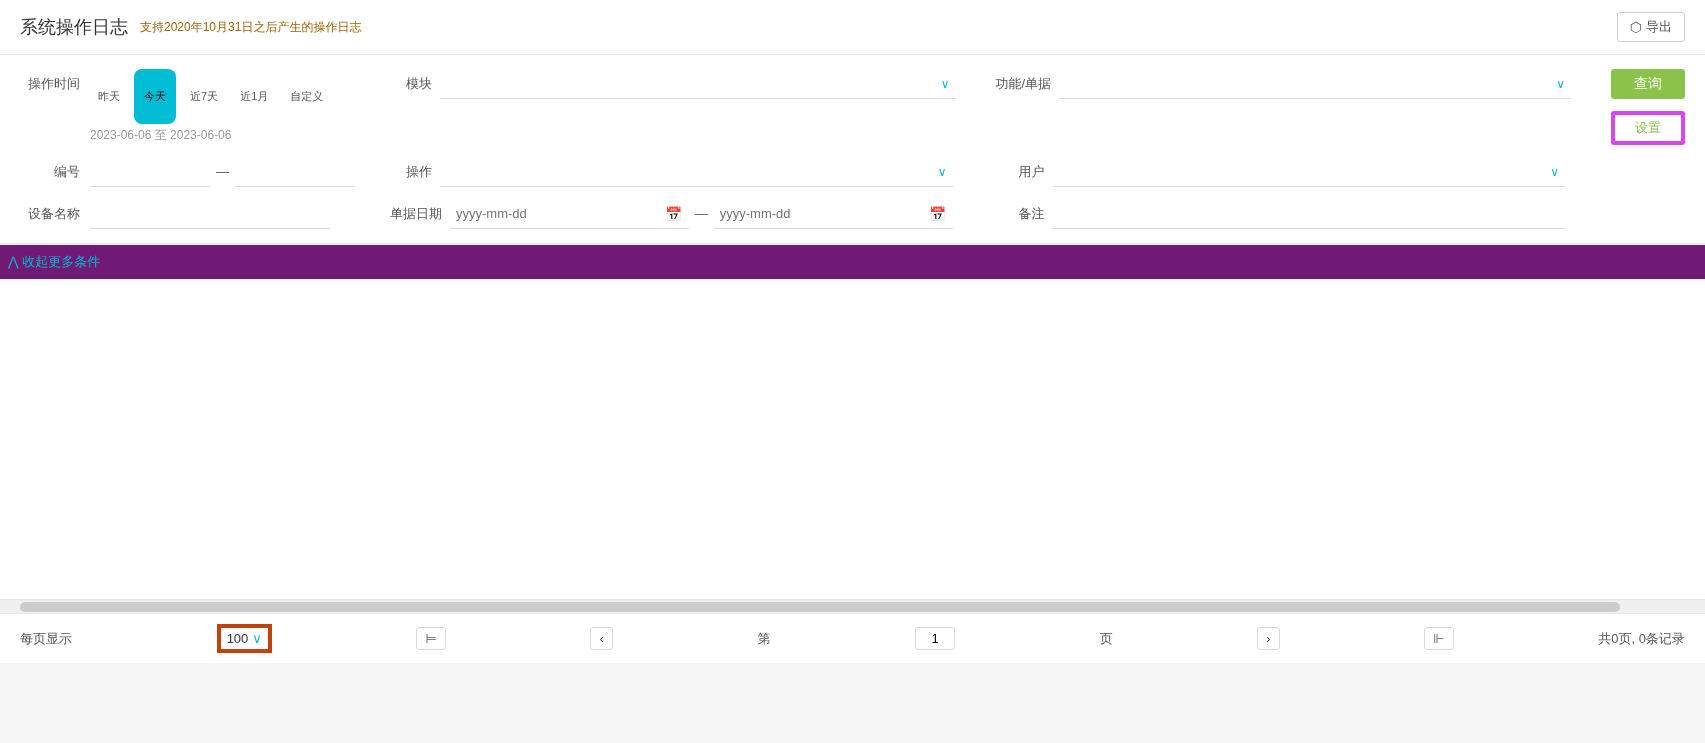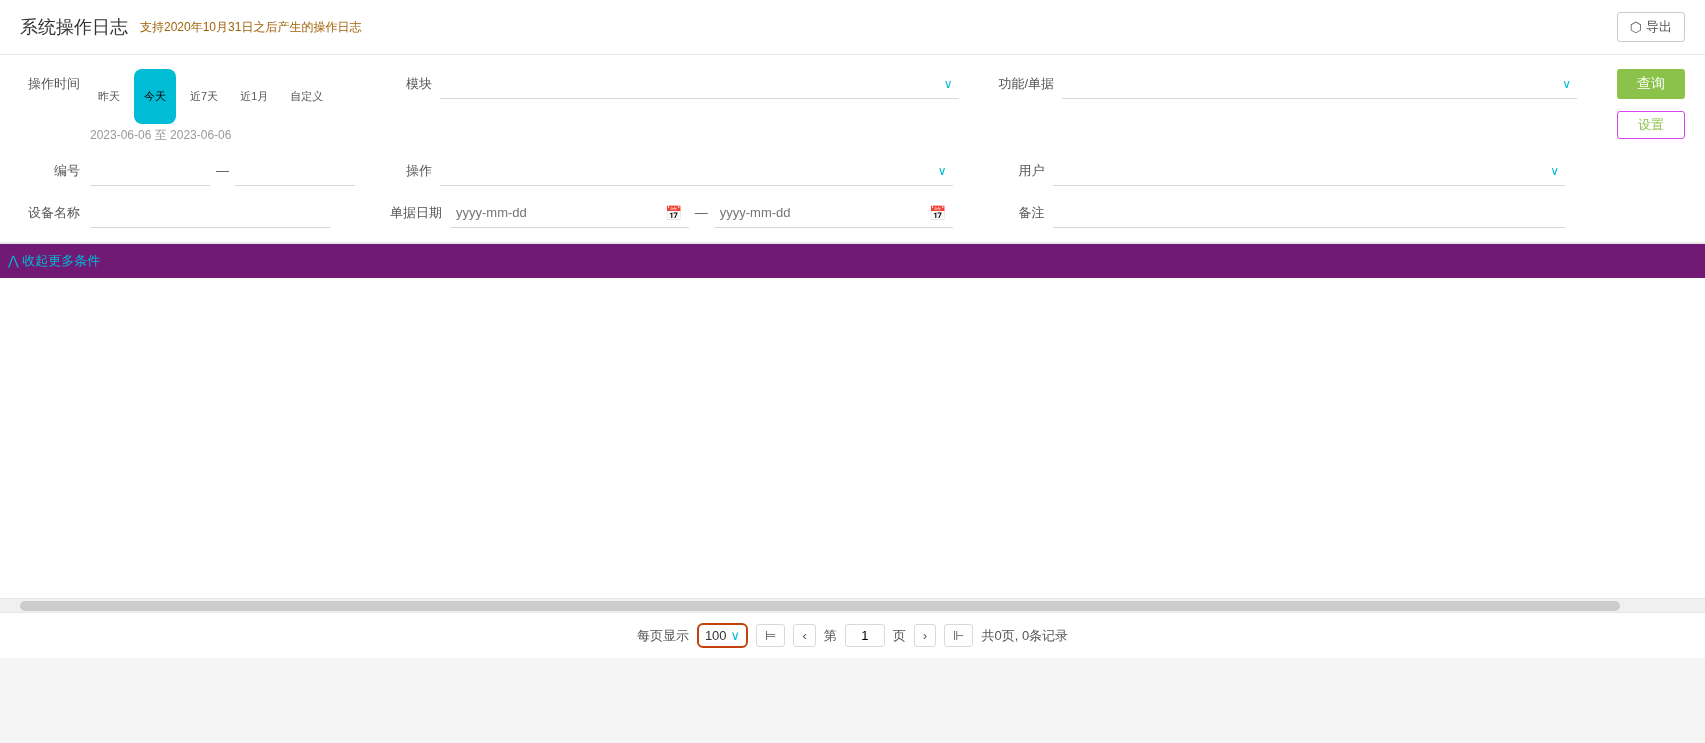--- a/index.html
+++ b/index.html
@@ -71,21 +71,21 @@
     .cal-icon { color: #00bcd4; padding: 0 6px; cursor: pointer; font-size: 14px; }
 
     .action-buttons {
       display: flex; flex-direction: column; gap: 12px; margin-left: 20px;
     }
     .query-btn {
       background: #8bc34a; color: #fff; border: none;
       padding: 6px 20px; border-radius: 3px; cursor: pointer; font-size: 14px;
     }
     .settings-btn {
-      background: #fff; color: #8bc34a; border: 1px solid #d946ef;
+      background: #fff; color: #8bc34a; border: 4px solid #d946ef;
       padding: 4px 20px; border-radius: 3px; cursor: pointer; font-size: 13px;
     }
 
     .collapse-bar {
       text-align: left; padding: 8px; background: #701a75;
       color: #00bcd4; cursor: pointer; font-size: 13px;
       border-top: 1px solid #e8e8e8;
     }
 
     .table-wrap { background: #fff; }
@@ -105,26 +105,26 @@
     .scrollbar-area {
       height: 14px; background: #f0f0f0; border-top: 1px solid #e8e8e8;
       position: relative; overflow: hidden;
     }
     .scrollbar-thumb {
       position: absolute; left: 20px; top: 2px;
       width: 1600px; height: 10px; background: #ccc; border-radius: 5px;
     }
 
     .pagination {
-      display: flex; align-items: center; justify-content: center;
+      display: flex; align-items: center; justify-content: space-between;
       padding: 10px 20px; background: #fff; gap: 8px; border-top: 1px solid #e8e8e8;
     }
     .pagination-label { color: #555; }
     .page-size-select {
-      border: 2px solid #c2410c; padding: 3px 6px; border-radius: 6px;
+      border: 4px solid #c2410c; padding: 3px 6px; border-radius: 0;
       display: flex; align-items: center; gap: 4px; cursor: pointer;
     }
     .page-nav-btn {
       border: 1px solid #d9d9d9; background: #fff; padding: 3px 8px;
       cursor: pointer; border-radius: 3px; color: #555; font-size: 13px;
     }
     .page-input {
       width: 40px; border: 1px solid #d9d9d9; text-align: center;
       padding: 3px; border-radius: 3px; font-size: 13px;
     }

